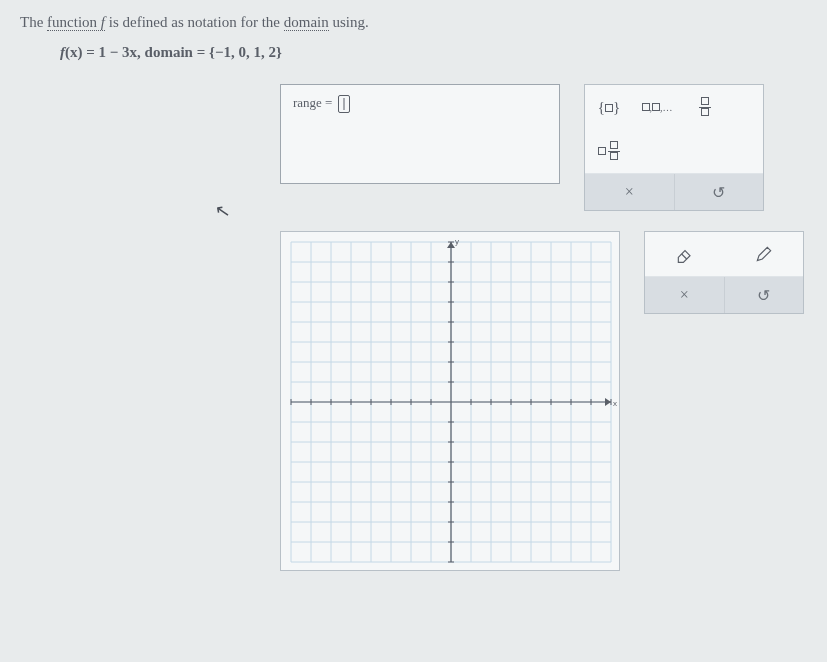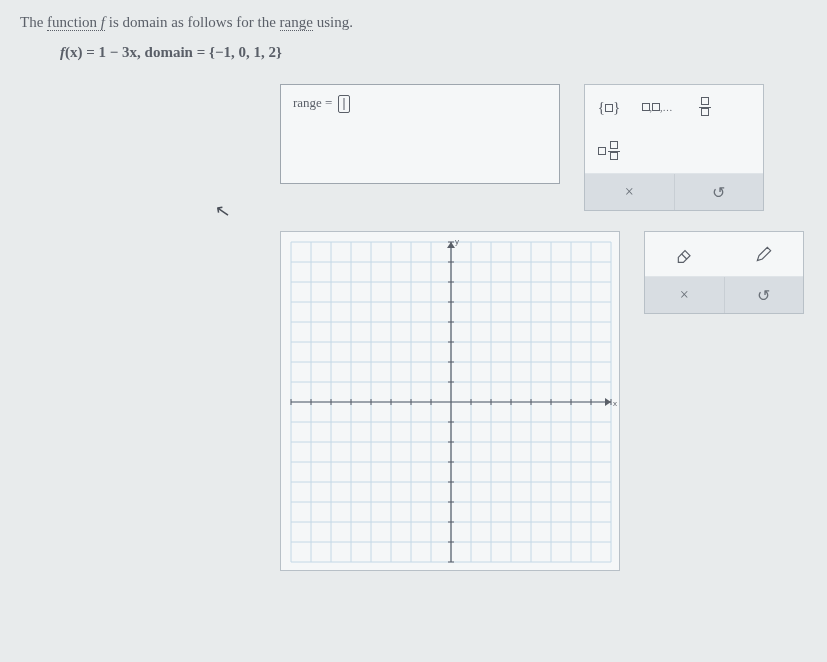--- a/index.html
+++ b/index.html
@@ -88,21 +88,21 @@
   }
   .frac .n { border-bottom: 1px solid #5a5f68; padding: 0 2px; }
   .frac .d { padding: 0 2px; }
   .sq { display:inline-block; width:8px; height:8px; border:1px solid #5a5f68; }
 </style>
 </head>
 <body>
 
 <div class="problem-text">
   <p>
-    <span>The </span><span class="dotted"><span>function </span><span class="ital">f</span></span><span> is domain as follows for the </span><span class="dotted">range</span><span> using.</span>
+    <span>The </span><span class="dotted"><span>function </span><span class="ital">f</span></span><span> is defined as notation for the </span><span class="dotted">domain</span><span> using.</span>
   </p>
   <p class="indent">
     <span class="ital">f</span><span>(x)</span><span> = 1 − 3x,   domain = {−1, 0, 1, 2}</span>
   </p>
 </div>
 
 <div class="cursor-arrow">↖</div>
 
 <div class="answer-row">
   <div class="range-box">

